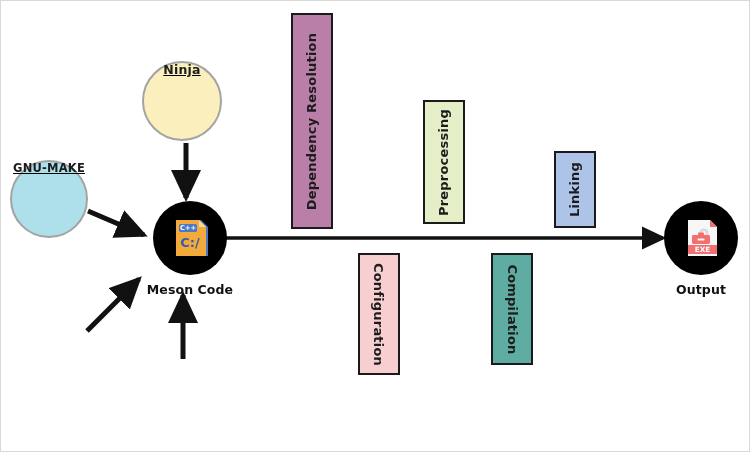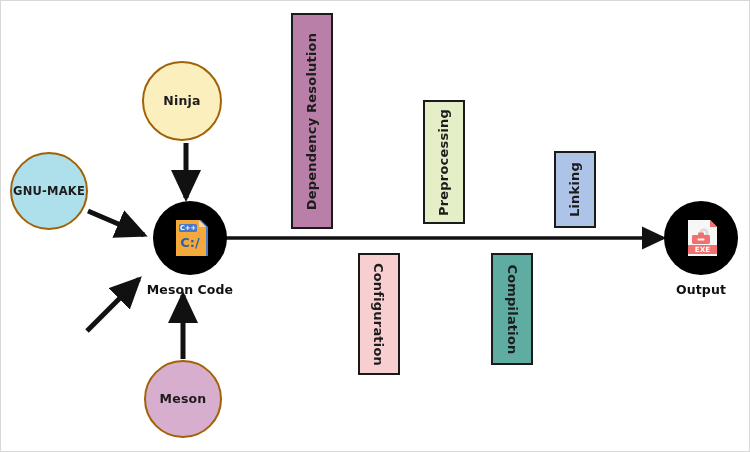--- a/index.html
+++ b/index.html
@@ -24,26 +24,27 @@
     position: absolute;
     left: 0;
     top: 0;
     width: 750px;
     height: 452px;
   }
 
   
   .node-circle {
     position: absolute;
-    border: 2px solid #a16207;
+    border: 2px solid #a3a3a3;
     border-radius: 50%;
     display: flex;
-    align-items: center;
+    align-items: flex-start;
     justify-content: center;
     box-sizing: border-box;
+    text-decoration: underline;
   }
   .node-circle .node-label {
     font-size: 12.5px;
     font-weight: 700;
     color: #1c1c1c;
     letter-spacing: 0.2px;
     text-align: center;
     line-height: 1.05;
     user-select: none;
   }
@@ -134,28 +135,25 @@
   </div>
 
   <div class="stage-bar rot-cw" style="left:490px; top:252px; width:42px; height:112px; background:#5fada2;">
     <span class="stage-text">Compilation</span>
   </div>
 
   <div class="node-circle" style="left:141px; top:60px; width:80px; height:80px; background:#fbf0bd;">
     <span class="node-label">Ninja</span>
   </div>
 
-  <div class="node-circle" style="left:9px; top:151px; width:78px; height:78px; background:#ade0ea;">
+  <div class="node-circle" style="left:9px; top:159px; width:78px; height:78px; background:#ade0ea;">
     <span class="node-label" style="font-size:11.5px;">GNU-MAKE</span>
   </div>
 
 
-  <div class="node-circle" style="left:143px; top:359px; width:78px; height:78px; background:#d7aecd;">
-    <span class="node-label">Meson</span>
-  </div>
 
   <div class="icon-node" style="left:152px; top:200px;">
     <svg width="46" height="46" viewBox="0 0 46 46">
 
       <path d="M12 5 L34 5 L41 12 L41 41 L12 41 Z" fill="#4a78c8"></path>
 
       <path d="M9 5 L32 5 L39 12 L39 41 L9 41 Z" fill="#f4a93b"></path>
 
       <path d="M32 5 L39 12 L32 12 Z" fill="#fbd79b"></path>
 

